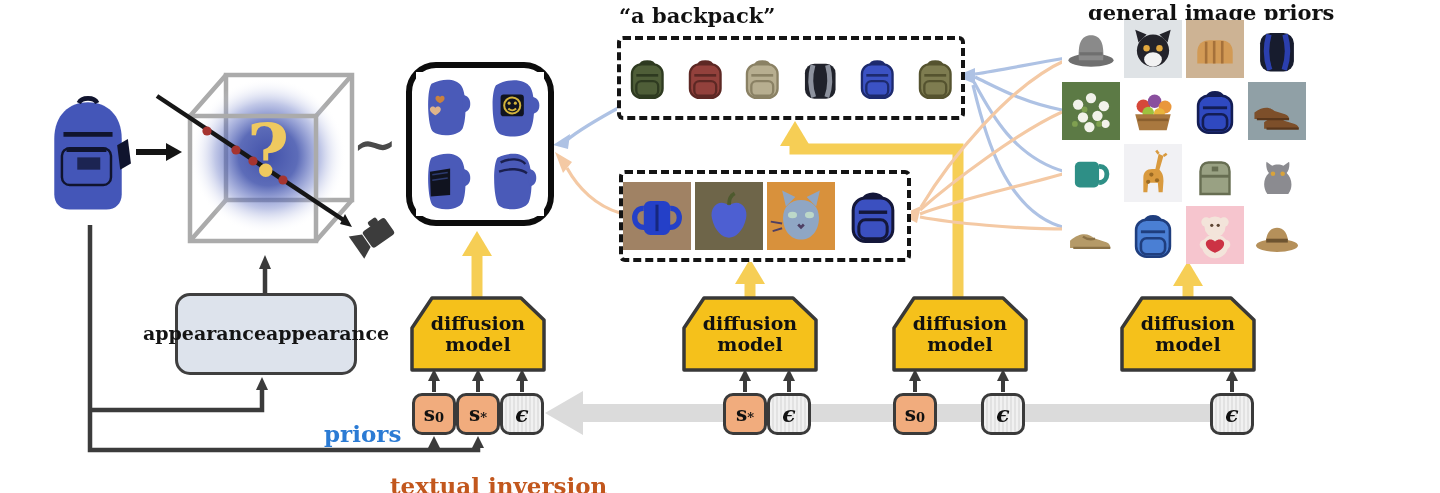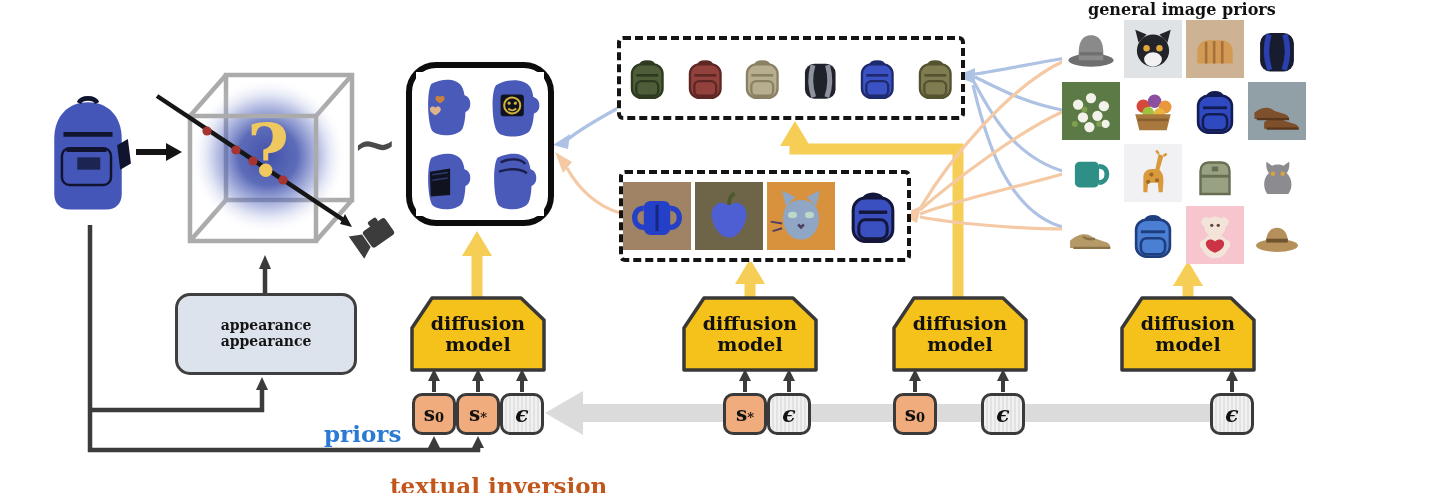--- a/index.html
+++ b/index.html
@@ -10,22 +10,22 @@
   .lbl{font-weight:bold;color:#111;white-space:nowrap;}
   .dotted-box{border:4px dashed #141414;border-radius:6px;background:#fff;
               display:flex;align-items:center;justify-content:center;gap:5px;box-sizing:border-box;}
   .tile{display:flex;align-items:center;justify-content:center;overflow:hidden;}
   .tile svg{width:100%;height:100%;display:block;}
   .samples-box{border:6px solid #0c0c0c;border-radius:30px;background:#fff;box-sizing:border-box;
                display:grid;grid-template-columns:62px 62px;grid-auto-rows:70px;gap:4px;
                align-content:center;justify-content:center;}
   .grid4{display:grid;grid-template-columns:repeat(4,58px);grid-auto-rows:58px;gap:4px;}
   .consistency{background:#dde3ec;border:3.5px solid #3f3f3f;border-radius:15px;
-               display:flex;flex-direction:column;align-items:center;justify-content:center;
-               font-weight:bold;font-size:14px;line-height:1.13;color:#141414;box-sizing:border-box;}
+               display:flex;align-items:center;justify-content:center;
+               font-weight:bold;font-size:19px;line-height:1.13;color:#141414;box-sizing:border-box;}
   .dmodel{width:136px;height:76px;}
   .dmodel svg{position:absolute;left:0;top:0;width:136px;height:76px;}
   .dtext{position:absolute;left:0;top:0;width:136px;height:76px;display:flex;flex-direction:column;
          align-items:center;justify-content:center;font-weight:bold;font-size:19px;line-height:1.1;color:#111;}
   .token{width:44px;height:42px;border:3px solid #3a3a3a;border-radius:10px;box-sizing:border-box;
          display:flex;align-items:center;justify-content:center;font-weight:bold;font-size:20px;color:#111;}
   .token.peach{background:#F1AC7D;}
   .token.gray{background:repeating-linear-gradient(90deg,#f1f1f1 0 2px,#e2e2e2 2px 4px);}
   .token.gray .tbase{font-style:italic;font-size:22px;}
   .tsub{font-size:13px;align-self:flex-end;margin-bottom:7px;}
@@ -198,20 +198,21 @@
       </div>
       <div class="tile" style="background: rgb(255, 255, 255);">
         <svg viewBox="0 0 40 44">
           <path d="M10 7 C18 3 26 4 29 8 C32.5 12 33 30 30 36 C27 41 15 41.5 11 38 C7.5 35 6.5 12 10 7 Z" fill="#4a5ab8"></path>
           <path d="M29.5 14 C33.5 14.5 35 17 35 20 C35 23 33.5 25 30.5 25.5" fill="#4a5ab8"></path>
           <path d="M12 10 C18 7 25 7.5 28 11 M11 16 C18 13.5 25 14 29 17" stroke="#1a1f4e" stroke-width="1.5" fill="none"></path>
         </svg>
       </div>
     </div>
 
+<div class="abs lbl" style="left:619px;top:3px;font-size:21px;">“a backpack”</div>
 <div class="abs dotted-box" style="left:617px;top:36px;width:348px;height:84px;">
       <div class="tile" style="background: rgb(255, 255, 255);">
         <svg viewBox="0 0 36 36">
           <path d="M13.5 9.5 C14 6 22 6 22.5 9.5" stroke="#2e3a20" stroke-width="2.6" fill="none"></path>
           <rect x="7.5" y="8.5" width="21" height="23" rx="6.5" fill="#4f5e38" stroke="#2e3a20" stroke-width="1.6"></rect>
           <rect x="10.5" y="20" width="15" height="10" rx="3.5" fill="#4f5e38" stroke="#2e3a20" stroke-width="1.6"></rect>
           <path d="M10.5 16 H25.5" stroke="#2e3a20" stroke-width="1.8"></path>
         </svg>
       </div>
       <div class="tile" style="background: rgb(255, 255, 255);">
@@ -281,21 +282,21 @@
       <div class="tile" style="background: rgb(255, 255, 255);">
         <svg viewBox="0 0 36 36">
           <path d="M13.5 9.5 C14 6 22 6 22.5 9.5" stroke="#14173a" stroke-width="2.6" fill="none"></path>
           <rect x="7.5" y="8.5" width="21" height="23" rx="6.5" fill="#3b50c0" stroke="#14173a" stroke-width="1.6"></rect>
           <rect x="10.5" y="20" width="15" height="10" rx="3.5" fill="#3b50c0" stroke="#14173a" stroke-width="1.6"></rect>
           <path d="M10.5 16 H25.5" stroke="#14173a" stroke-width="1.8"></path>
         </svg>
       </div>
     </div>
 
-<div class="abs lbl" style="left:1088px;top:0px;font-size:16px;">general image priors</div>
+<div class="abs lbl" style="left:1088px;top:0px;font-size:21px;">general image priors</div>
 <div class="abs grid4" style="left:1062px;top:20px;">
       <div class="tile" style="background: rgb(255, 255, 255);">
         <svg viewBox="0 0 36 36">
           <ellipse cx="18" cy="25" rx="14" ry="4" fill="#6f6f6f"></ellipse>
           <path d="M10.5 25 C9.5 13 13 9.5 18 9.5 C23 9.5 26.5 13 25.5 25 Z" fill="#8a8a8a"></path>
           <path d="M10.8 21 H25.2" stroke="#6f6f6f" stroke-width="2"></path>
         </svg>
       </div>
       <div class="tile" style="background: rgb(223, 227, 230);">
         <svg viewBox="0 0 36 36">

